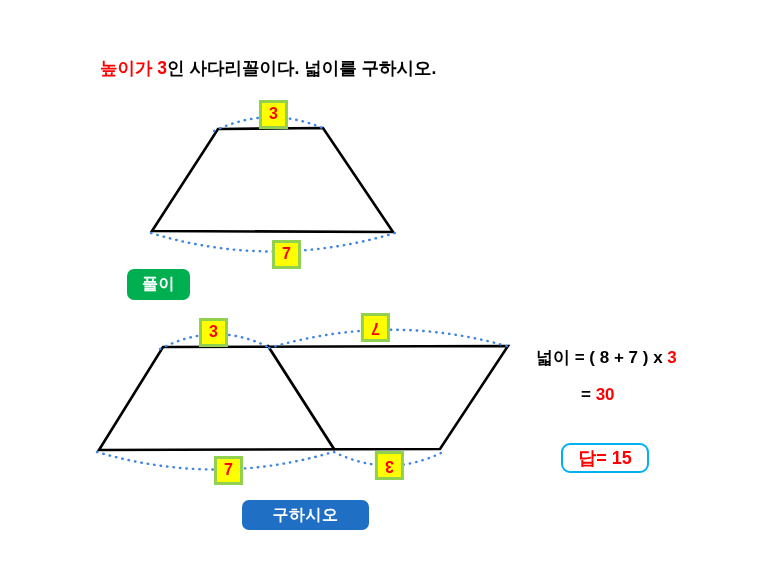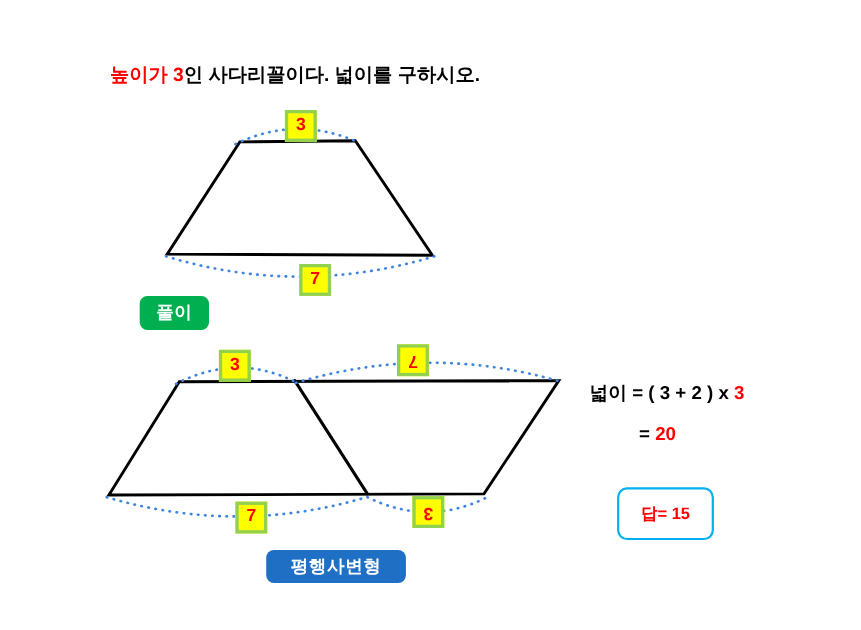--- a/index.html
+++ b/index.html
@@ -97,29 +97,29 @@
     left: 581px;
     top: 369px;
   }
 
   
   .answer-box {
     position: absolute;
     left: 561px;
     top: 427px;
     width: 88px;
-    height: 48px;
+    height: 30px;
     box-sizing: border-box;
     border: 2.5px solid #00b0f0;
     border-radius: 9px;
     background: #ffffff;
     display: flex;
     align-items: center;
     justify-content: center;
-    font-size: 15px;
+    font-size: 18px;
     font-weight: bold;
     color: #ff0000;
     white-space: nowrap;
   }
 </style>
 </head>
 <body>
 
 <div id="stage">
 
@@ -153,21 +153,21 @@
   <div class="chip" style="left:199px; top:302px;">3</div>
 
   <div class="chip flip" style="left:361px; top:297px;">7</div>
 
   <div class="chip" style="left:214px; top:440px;">7</div>
 
   <div class="chip flip" style="left:375px; top:435px;">3</div>
 
   <div class="pill-btn btn-green" style="left:127px; top:253px; width:63px; height:31px;text-align:center;">풀이</div>
 
-  <div class="pill-btn btn-blue" style="left:242px; top:484px; width:127px; height:30px;">평행사변형</div>
+  <div class="pill-btn btn-blue" style="left:242px; top:484px; width:127px; height:30px;">구하시오</div>
 
-  <div class="calc calc-line1"><span>넓이 = ( 3 + 2 ) x </span><span class="red">3</span></div>
+  <div class="calc calc-line1"><span>넓이 = ( 8 + 7 ) x </span><span class="red">3</span></div>
 
-  <div class="calc calc-line2"><span>= </span><span class="red">20</span></div>
+  <div class="calc calc-line2"><span>= </span><span class="red">30</span></div>
 
   <div class="answer-box">답= 15</div>
 
 </div>
 
 </body></html>

